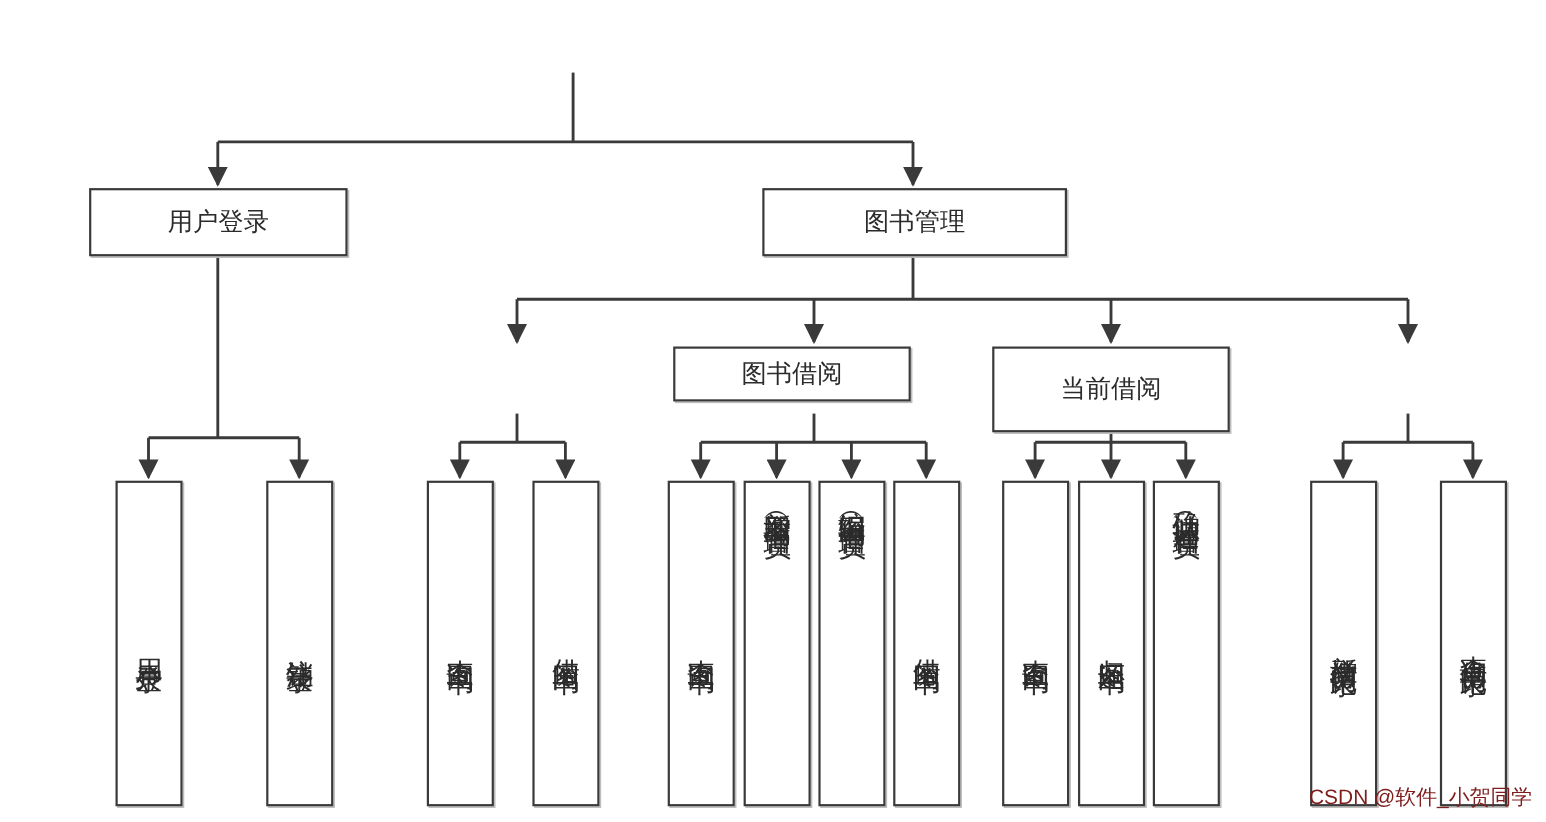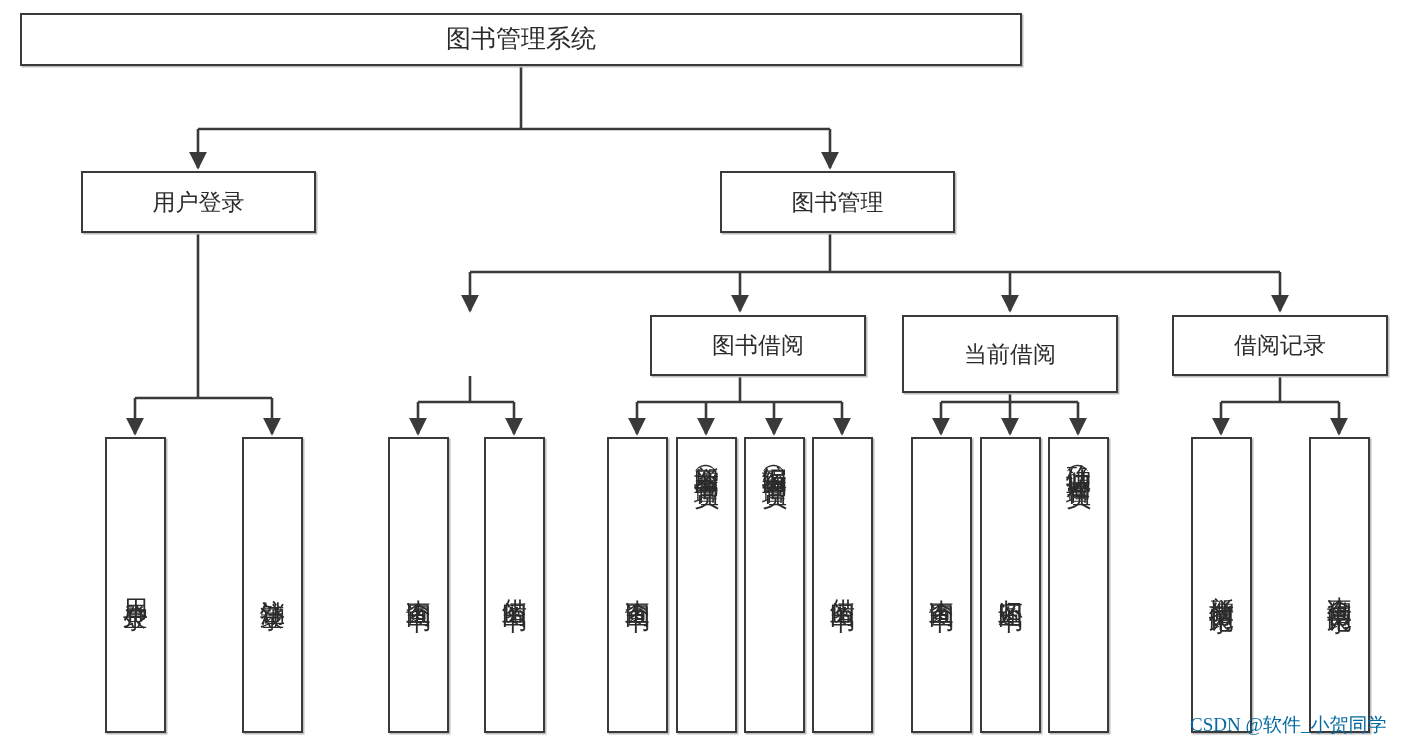--- a/index.html
+++ b/index.html
@@ -71,24 +71,24 @@
   }
   .node.leaf.mid {
     align-items: center;
     padding-top: 0;
   }
   #watermark {
     position: absolute;
     left: 1190px;
     top: 712px;
     font-size: 19px;
-    color: #0369a1;
+    color: #7f1d1d;
     white-space: nowrap;
     z-index: 3;
-    font-family: Liberation Serif, serif;
+    font-family: Liberation Sans, sans-serif;
   }
 </style>
 </head>
 <body>
 
 <div id="canvas">
 
   <svg id="edges" viewBox="0 0 1405 747" width="1405" height="747" xmlns="http://www.w3.org/2000/svg">
     <defs>
       <marker id="arrow" viewBox="0 0 10 10" refX="9" refY="5" markerWidth="7" markerHeight="7" orient="auto-start-reverse">
@@ -132,44 +132,38 @@
       <path d="M 1010 402 L 1010 434" marker-end="url(#arrow)"></path>
       <path d="M 1078 402 L 1078 434" marker-end="url(#arrow)"></path>
 
       <path d="M 1280 376 L 1280 402"></path>
       <path d="M 1221 402 L 1339 402"></path>
       <path d="M 1221 402 L 1221 434" marker-end="url(#arrow)"></path>
       <path d="M 1339 402 L 1339 434" marker-end="url(#arrow)"></path>
     </g>
   </svg>
 
-  <div class="node root" style="left:20px; top:13px; width:1002px; height:53px;">
-    <span class="label">图书管理系统</span>
-  </div>
 
   <div class="node branch" style="left:81px; top:171px; width:235px; height:62px;">
     <span class="label">用户登录</span>
   </div>
 
-  <div class="node branch" style="left:720px; top:171px; width:235px; height:62px;">
+  <div class="node branch" style="left:693px; top:171px; width:277px; height:62px;">
     <span class="label">图书管理</span>
   </div>
 
 
-  <div class="node branch" style="left:650px; top:315px; width:216px; height:61px;">
+  <div class="node branch" style="left:612px; top:315px; width:216px; height:50px;">
     <span class="label">图书借阅</span>
   </div>
 
   <div class="node branch" style="left:902px; top:315px; width:216px; height:78px;">
     <span class="label">当前借阅</span>
   </div>
 
-  <div class="node branch" style="left:1172px; top:315px; width:216px; height:61px;">
-    <span class="label">借阅记录</span>
-  </div>
 
   <div class="node leaf mid" style="left:105px; top:437px; width:61px; height:296px;">
     <span class="label">用户登录</span>
   </div>
 
   <div class="node leaf mid" style="left:242px; top:437px; width:61px; height:296px;">
     <span class="label">注销登录</span>
   </div>
 
   <div class="node leaf mid" style="left:388px; top:437px; width:61px; height:296px;">

